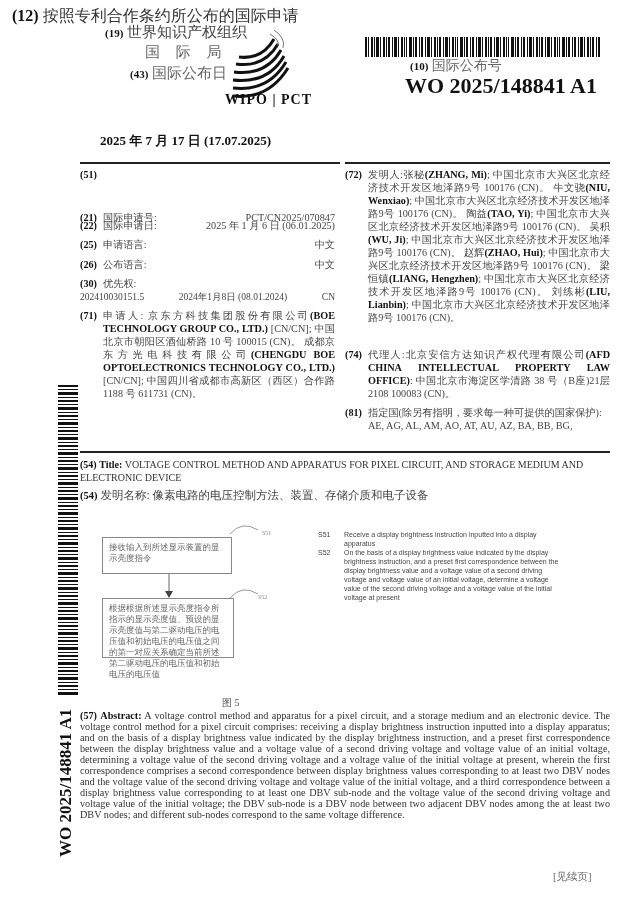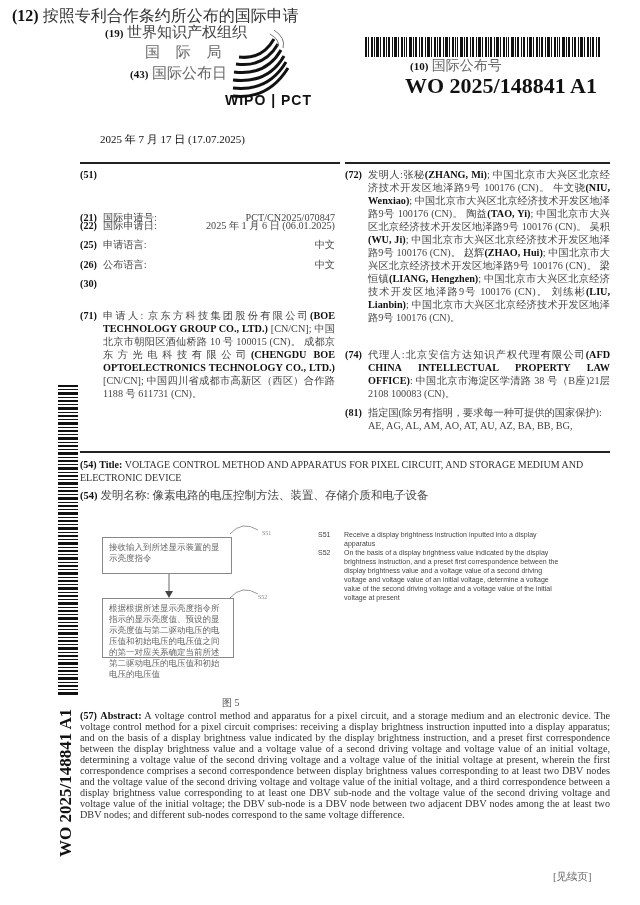--- a/index.html
+++ b/index.html
@@ -11,24 +11,24 @@
   .abs { position: absolute; }
 
   
   .title12 { left: 12px; width: 640px; top: 6px; text-align: left; font-size: 16px; color:#333; }
   .title12 .num { font-weight: bold; color:#111; }
   .org { left: 105px; top: 23px; font-size: 15px; color:#444; }
   .org .num { font-size: 11px; font-weight: bold; color:#111; }
   .bureau { left: 145px; top: 43px; font-size: 15px; color:#666; letter-spacing: 6px; }
   .pubdate-label { left: 130px; top: 64px; font-size: 15px; color:#666; }
   .pubdate-label .num { font-size: 11px; font-weight: bold; color:#111; }
-  .pubdate { left: 100px; top: 84px; font-size: 11px; font-weight: normal; color:#111;margin-top:48px; }
+  .pubdate { left: 100px; top: 84px; font-size: 13px; font-weight: bold; color:#111;margin-top:48px; }
 
   .wipo-logo { left: 228px; top: 28px; width: 80px; height: 90px; }
-  .wipo-text { left: 225px; top: 92px; font-family: Liberation Sans, sans-serif; font-weight: bold; font-size: 14px; letter-spacing: 1px; color:#111; }
+  .wipo-text { left: 225px; top: 92px; font-family: Liberation Serif, serif; font-weight: bold; font-size: 14px; letter-spacing: 1px; color:#111; }
 
   .barcode-top { left: 365px; top: 37px; width: 235px; height: 20px; }
   .pubno-label { left: 410px; top: 57px; font-size: 14px; color:#666; }
   .pubno-label .num { font-size: 11px; font-weight: bold; color:#111; }
   .pubno { left: 405px; top: 73px; font-size: 22px; font-weight: bold; color:#111; }
 
   .hr { height: 2px; background: #222; }
 
   
   .col { font-size: 10.2px; line-height: 13px; color:#444; }
@@ -218,20 +218,26 @@
   </div>
   <div class="field" style="top:90px; width:255px;">
     <span class="code">(26)</span>
     <div class="body row-line">
         <span>公布语言:</span>
         <span>中文</span>
       </div>
   </div>
   <div class="field" style="top:109px; width:255px;">
     <span class="code">(30)</span>
+    <div class="body"><span>优先权:</span></div>
+    <div class="row-line" style="margin-top:1px; font-size:9.5px;">
+      <span>202410030151.5</span>
+      <span>2024年1月8日 (08.01.2024)</span>
+      <span>CN</span>
+    </div>
   </div>
   <div class="field justify" style="top:141px; width:255px;">
     <span class="code">(71)</span>
     <div class="body" style="text-align: justify;">
       <span>申请人:</span>
       <span>京东方科技集团股份有限公司</span><span class="ink">(BOE TECHNOLOGY GROUP CO., LTD.)</span>
       <span>[CN/CN]; 中国北京市朝阳区酒仙桥路 10 号 100015 (CN)。 成都京东方光电科技有限公司</span><span class="ink">(CHENGDU BOE OPTOELECTRONICS TECHNOLOGY CO., LTD.)</span>
       <span>[CN/CN]; 中国四川省成都市高新区（西区）合作路 1188 号 611731 (CN)。</span>
     </div>
   </div>

